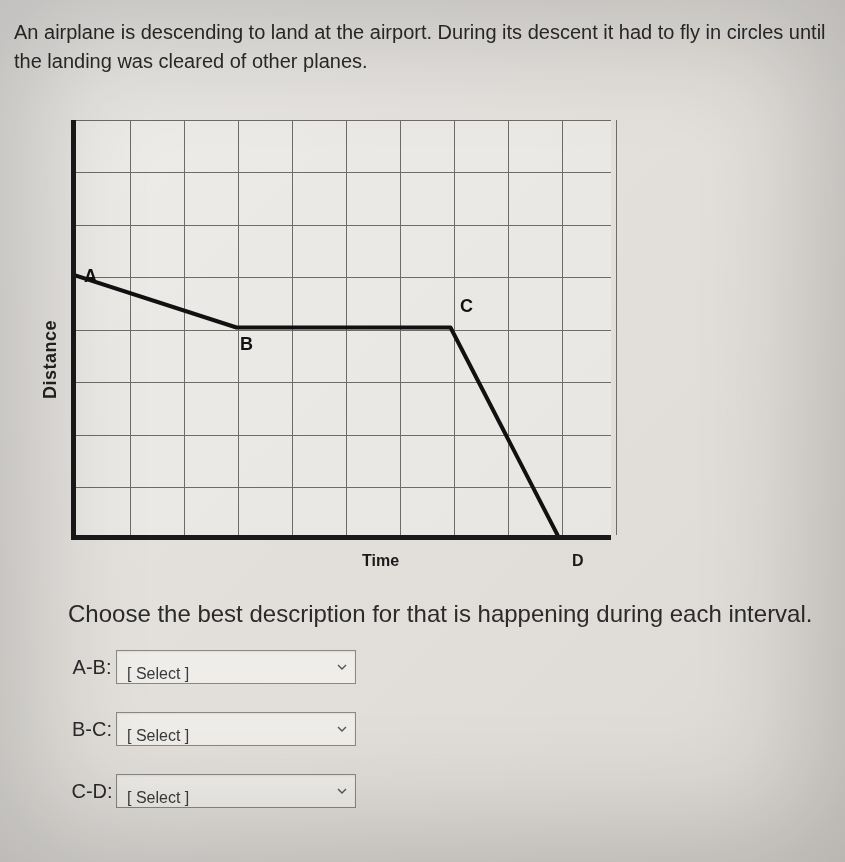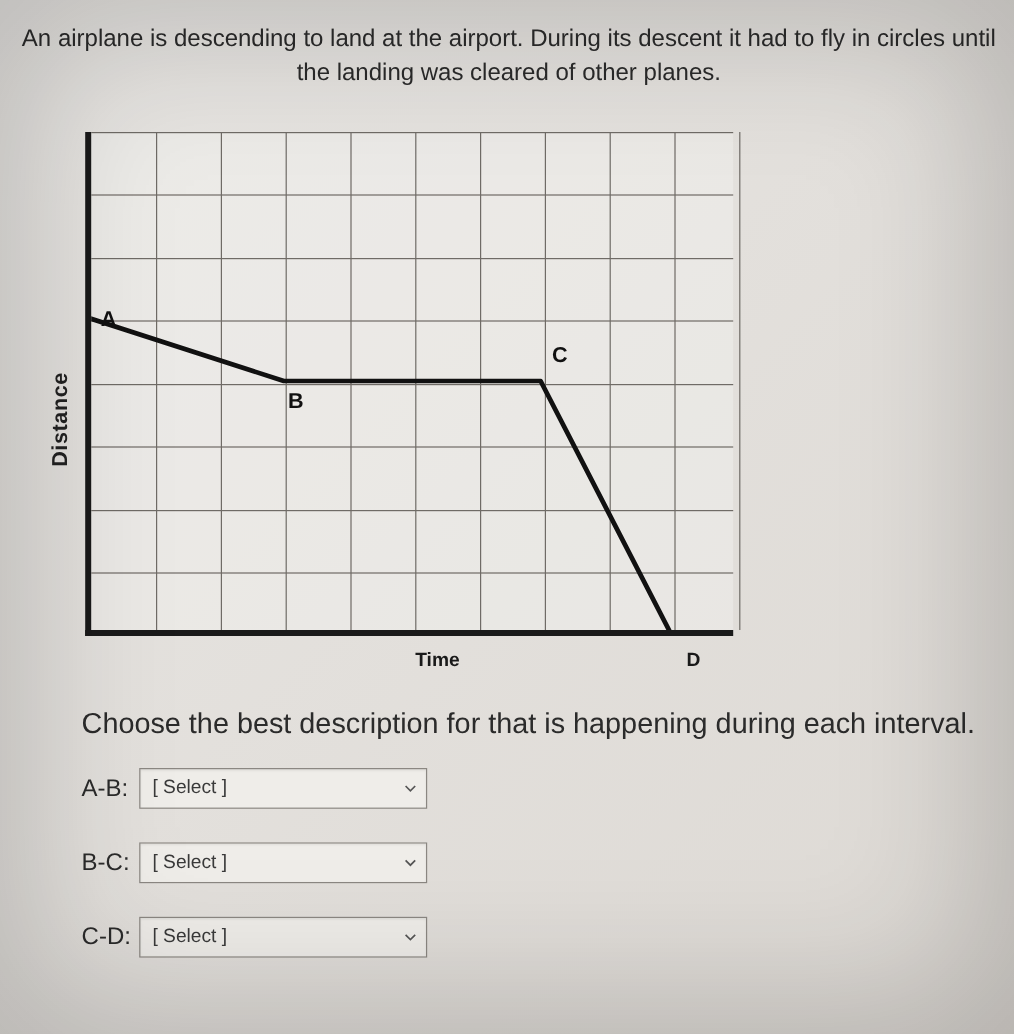--- a/index.html
+++ b/index.html
@@ -10,23 +10,22 @@
       height: 862px;
       padding: 18px 10px 10px 14px;
       color: #2a2a2a;
       position: relative;
       overflow: hidden;
     }
     .prompt-text {
       font-size: 20px;
       line-height: 1.45;
       color: #2b2b2b;
-      margin-bottom: 34px;
+      margin-bottom: 44px;
       max-width: 820px;
-      text-align: center;
     }
     .chart-wrap {
       display: flex;
       align-items: center;
       margin-left: 26px;
       margin-bottom: 6px;
     }
     .ylabel {
       writing-mode: vertical-rl;
       transform: rotate(180deg);
@@ -89,29 +88,30 @@
     }
     .select-row {
       display: flex;
       align-items: center;
       margin: 0 0 28px 54px;
     }
     .sel-label {
       font-size: 20px;
       color: #2b2b2b;
       width: 48px;
+      text-align: center;
     }
     .fake-select {
       position: relative;
       width: 240px;
       height: 34px;
       border: 1px solid #8b8782;
       background: #efede9;
       display: flex;
-      align-items: center;
+      align-items: flex-end;
       padding: 0 26px 0 10px;
       font-size: 16px;
       color: #3a3a3a;
       box-shadow: inset 0 1px 2px rgba(0,0,0,0.08);
     }
     .chev {
       position: absolute;
       right: 8px;
       top: 50%;
       transform: translateY(-50%);
@@ -159,21 +159,21 @@
     </svg>
     <div id="labels">
         <span class="pt-label" style="left: 8px; top: 145.5px;">A</span>
         <span class="pt-label" style="left: 164px; top: 214px;">B</span>
         <span class="pt-label" style="left: 384px; top: 176px;">C</span>
       </div>
   </div>
 </div>
 
 <div class="xlabel-row">
-  <span class="xlabel" style="left:256px;">Time</span>
+  <span class="xlabel" style="left:272px;">Time</span>
   <span class="xlabel" style="left:482px;">D</span>
 </div>
 
 <div class="instr-text">Choose the best description for that is happening during each interval.</div>
 
 <div class="select-row">
   <span class="sel-label">A-B:</span>
   <div class="fake-select">
     <span>[ Select ]</span>
     <span class="chev">

